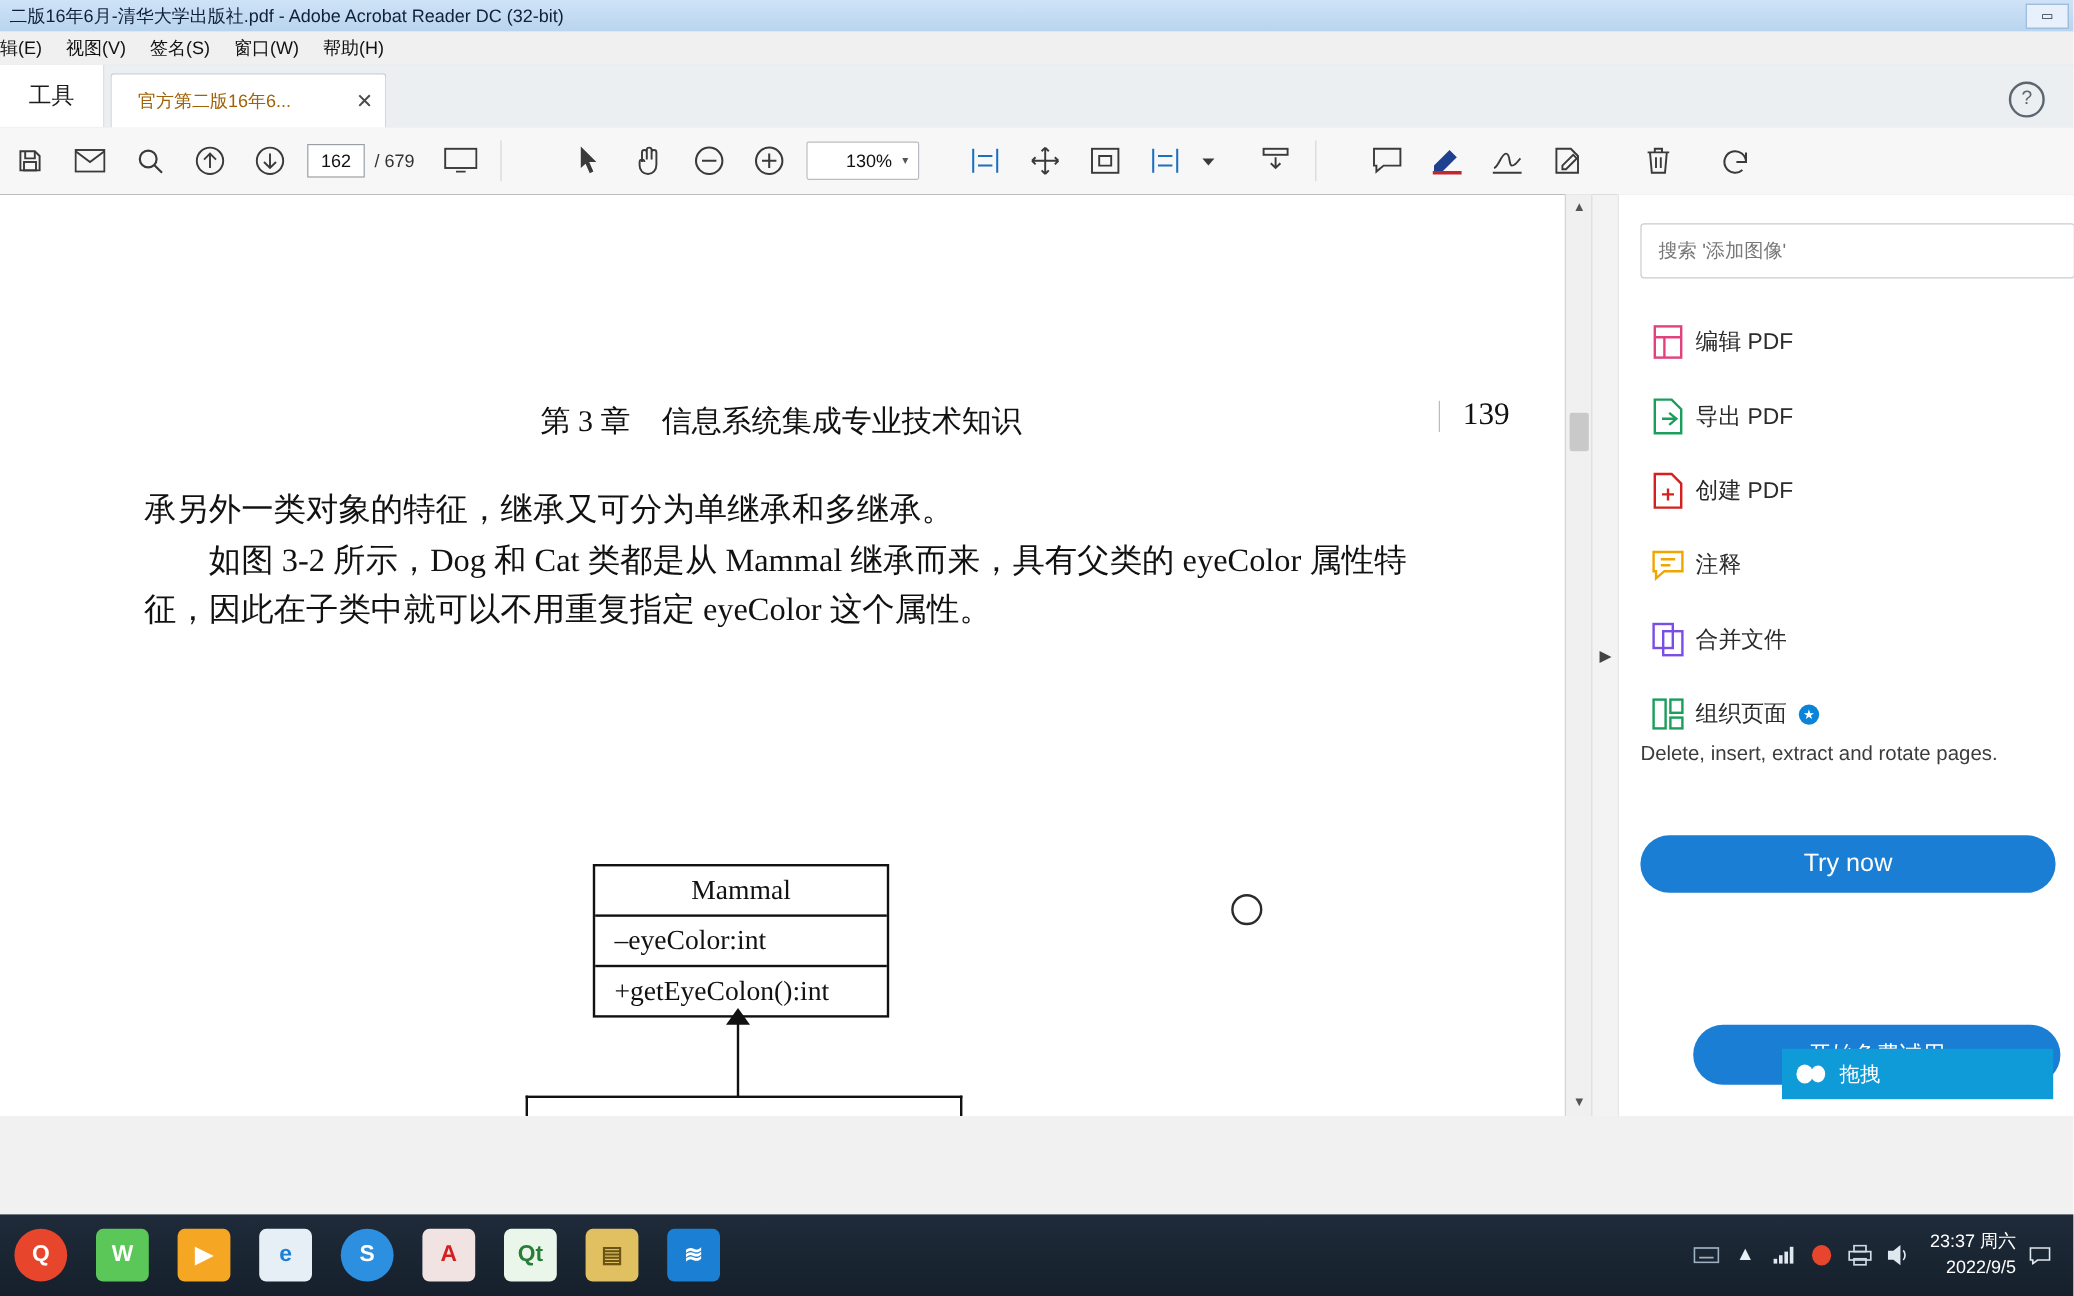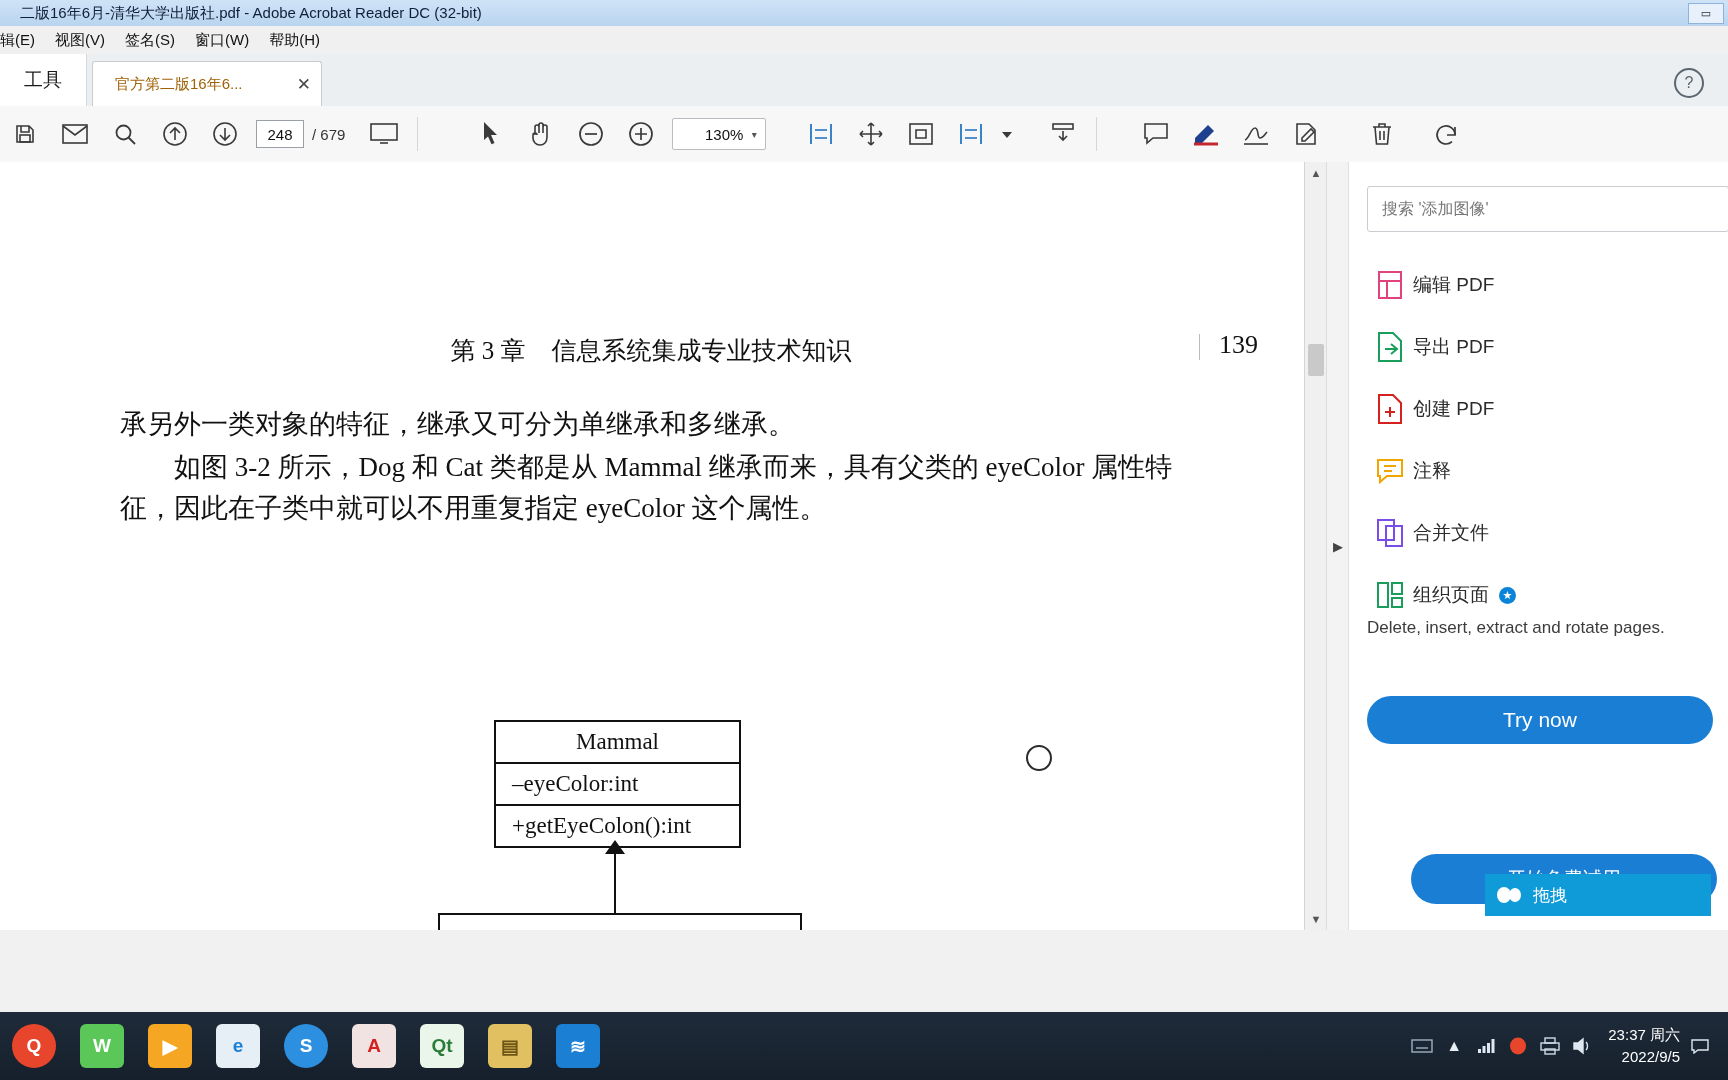--- a/index.html
+++ b/index.html
@@ -12,21 +12,21 @@
   .app{position:relative;width:1728px;height:1080px;background:#f1f1f1;}
 
   
   .titlebar{
     position:absolute;left:0;top:0;width:1728px;height:26px;
     background:linear-gradient(to bottom,#cfe3f7,#b9d4ef);
     border-bottom:1px solid #8fb3d9;
     display:flex;align-items:center;
   }
   .titlebar .t-text{
-    font-size:15px;color:#10203a;padding-left:20px;white-space:nowrap;
+    font-size:15px;color:#10203a;padding-left:8px;white-space:nowrap;
   }
   .win-btns{position:absolute;right:4px;top:3px;display:flex;gap:2px;}
   .win-btn{
     width:34px;height:19px;border:1px solid #8fb3d9;background:#e7f0fb;
     display:flex;align-items:center;justify-content:center;font-size:11px;color:#23323f;
   }
 
   
   .menubar{
     position:absolute;left:0;top:26px;width:1728px;height:28px;
@@ -267,21 +267,21 @@
         <circle cx="13" cy="13" r="11"></circle>
           <path d="M13 19V7M8 12l5-5 5 5"></path>
       </svg>
     </div>
     <div class="tb-ico">
       <svg width="26" height="26" viewBox="0 0 26 26" fill="none" stroke="#3a3a3a" stroke-width="1.6">
         <circle cx="13" cy="13" r="11"></circle>
           <path d="M13 7v12M8 14l5 5 5-5"></path>
       </svg>
     </div>
-    <div class="pagebox">248</div>
+    <div class="pagebox">162</div>
     <div class="pagetot">/ 679</div>
     <div class="tb-ico" style="margin-left:14px">
       <svg width="28" height="24" viewBox="0 0 28 24" fill="none" stroke="#3a3a3a" stroke-width="1.6">
         <rect x="1" y="2" width="26" height="16"></rect>
           <path d="M10 21h8"></path>
       </svg>
     </div>
     <div class="sep"></div>
     <div class="tb-ico" style="margin-left:40px">
       <svg width="20" height="26" viewBox="0 0 20 26" fill="#3a3a3a">

